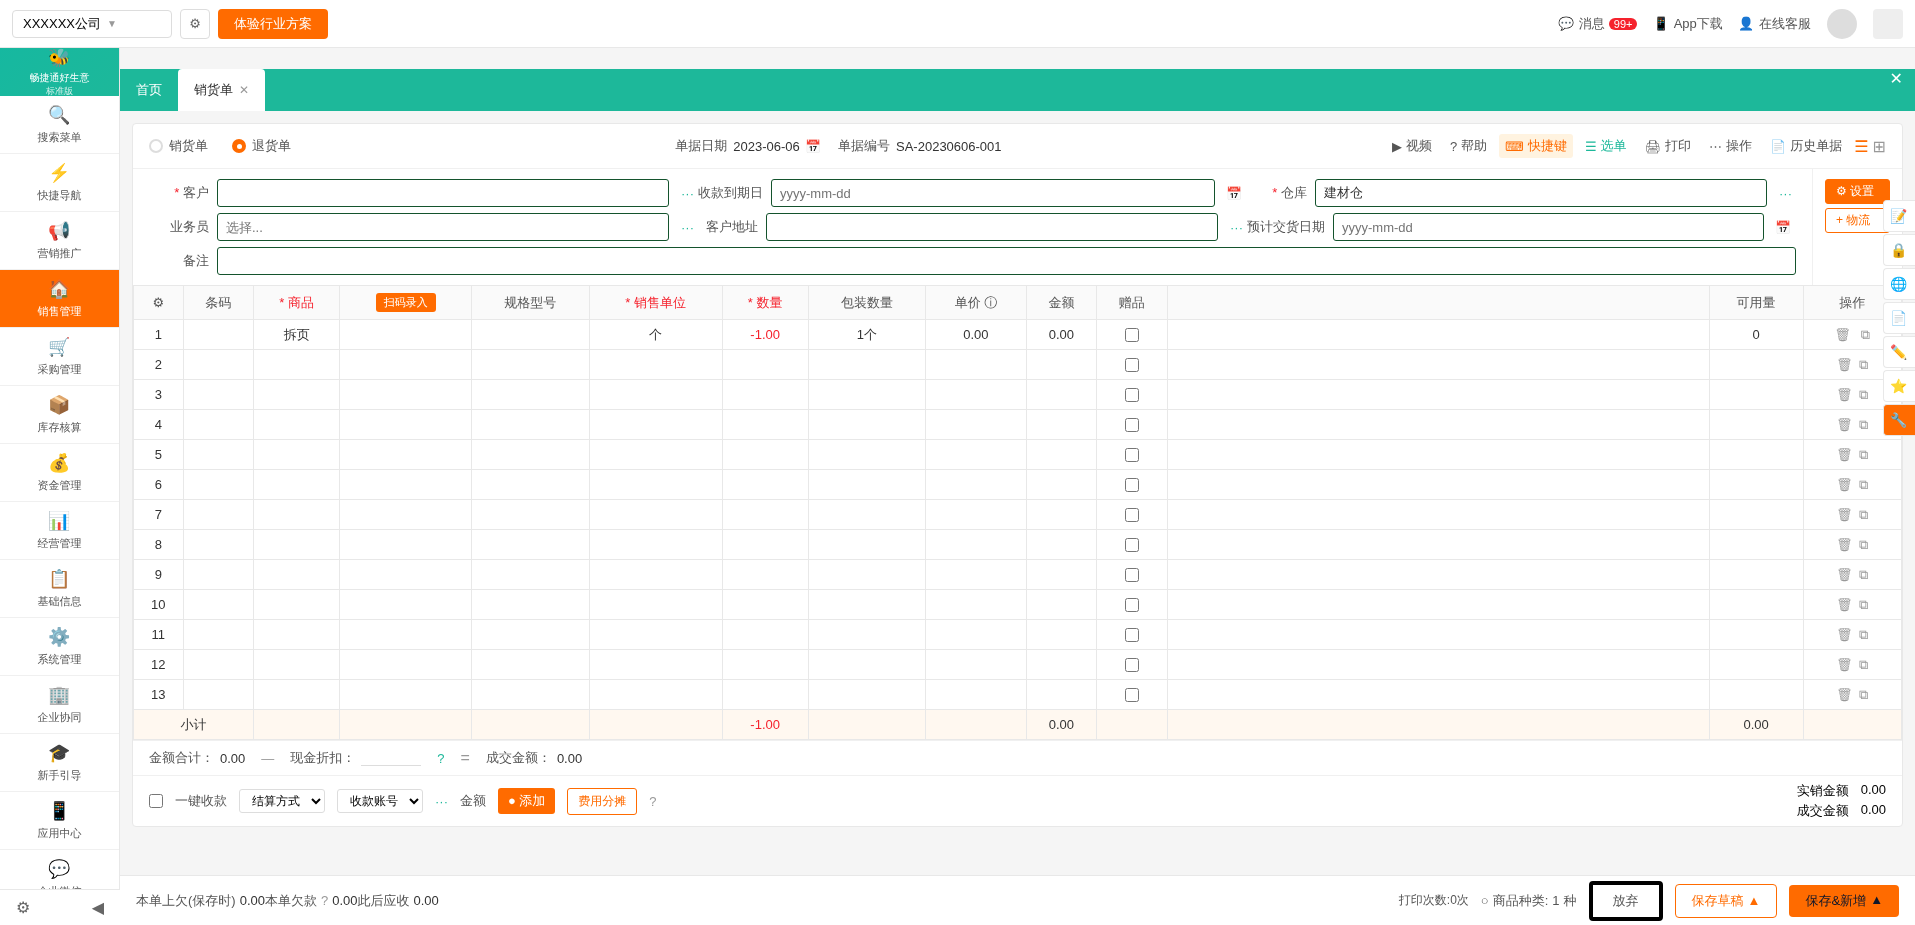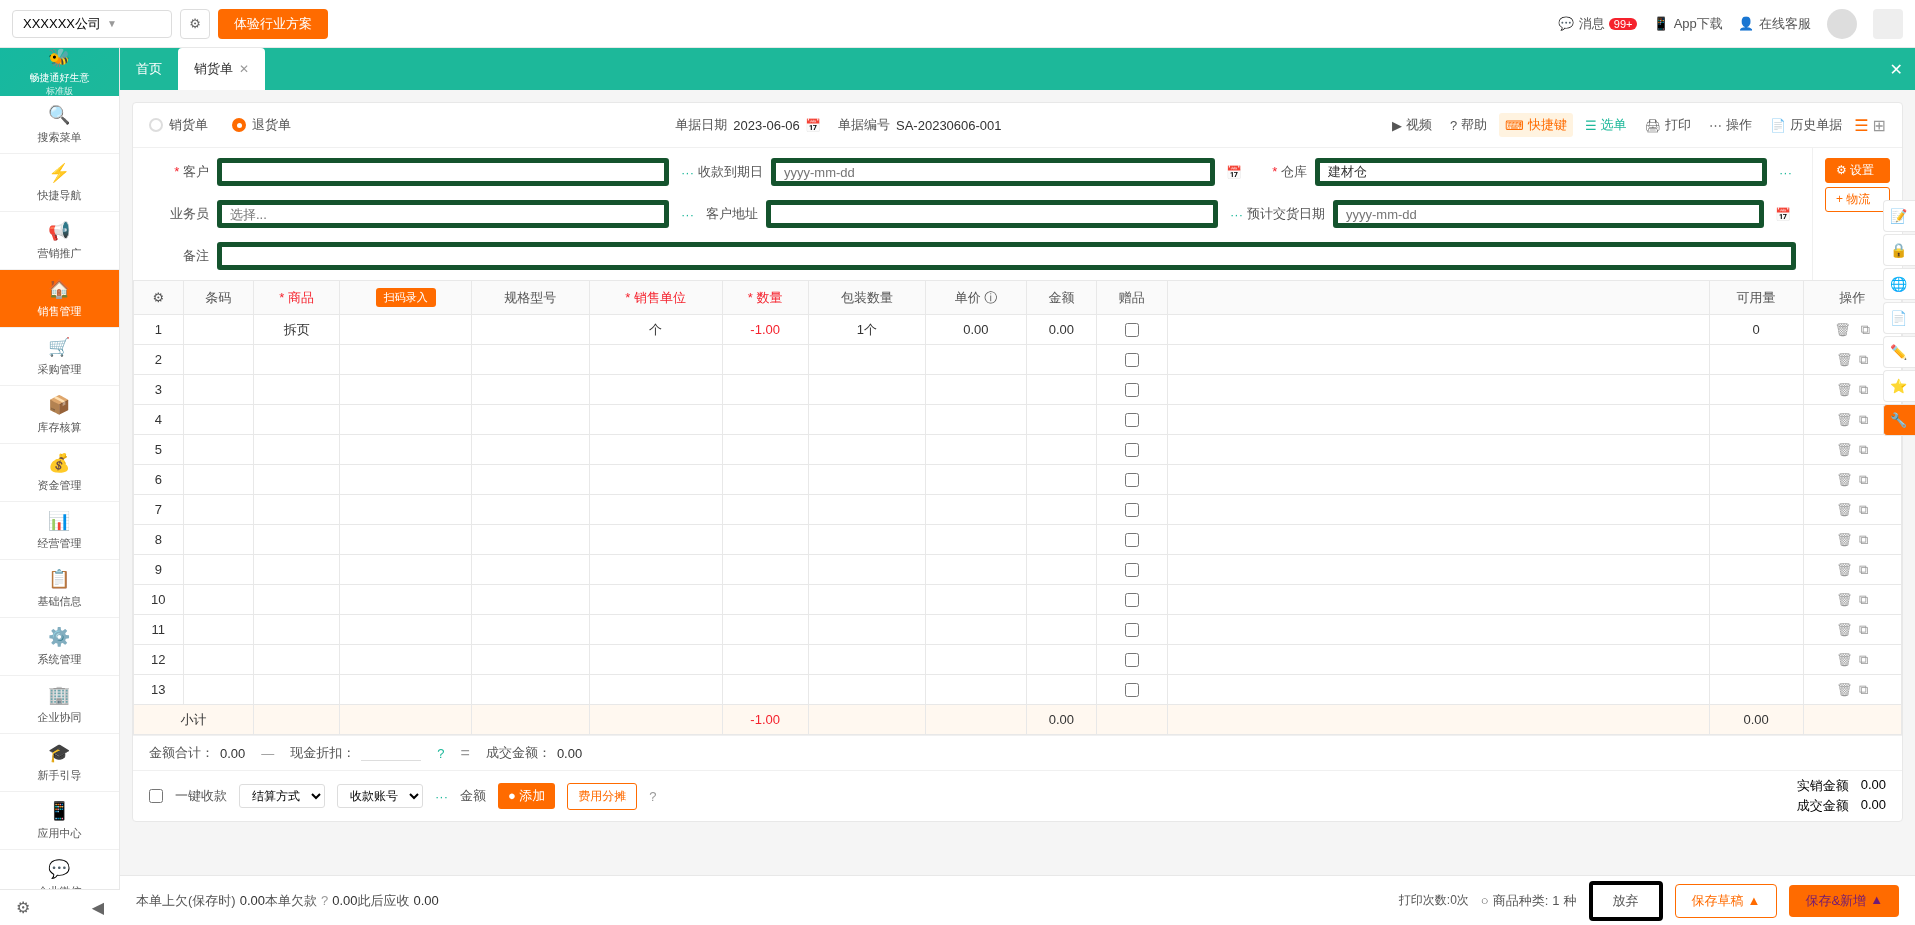--- a/index.html
+++ b/index.html
@@ -55,22 +55,22 @@
     }
     .sidebar-item.active { background: #ff6b00; color: #fff; }
     .sidebar-item .s-icon { font-size: 18px; }
     .sidebar-item .s-label { font-size: 11px; text-align: center; }
 
     
     .content-area { flex: 1; display: flex; flex-direction: column; overflow: hidden; }
 
     
     .tab-bar {
-      height: 42px; background: #1db89a; display: flex; align-items: center;
-      padding: 0 0 0 0; flex-shrink: 0;
+      height: 42px; background: #1db89a; display: flex; 
+      padding: 0 0 0 0; flex-shrink: 0; margin-top: 21px;
     }
     .tab-item {
       height: 42px; display: flex; align-items: center; padding: 0 16px;
       cursor: pointer; font-size: 13px; gap: 6px;
     }
     .tab-item.home { background: transparent; color: #fff; }
     .tab-item.active { background: #fff; color: #333; border-radius: 4px 4px 0 0; }
     .tab-close { color: #999; font-size: 12px; cursor: pointer; }
     .tab-bar-close { margin-left: auto; margin-right: 12px; color: #fff; cursor: pointer; font-size: 16px; }
 
@@ -101,32 +101,32 @@
     .doc-field { display: flex; align-items: center; gap: 6px; font-size: 13px; color: #555; }
     .doc-field .label { color: #555; }
     .doc-field .value { color: #333; font-weight: 500; }
     .doc-field .cal-icon { color: #1db89a; cursor: pointer; }
     .toolbar-btn {
       display: flex; align-items: center; gap: 4px; cursor: pointer;
       padding: 3px 6px; border-radius: 3px; font-size: 12px; color: #555;
     }
 
     
-    .fields-section { padding: 10px 16px; display: flex; flex-direction: column; gap: 14px; }
+    .fields-section { padding: 10px 16px; display: flex; flex-direction: column; gap: 6px; }
     .fields-row { display: flex; align-items: center; gap: 0; }
     .field-group {
       display: flex; align-items: center; gap: 8px; flex: 1;
     }
     .field-label {
       font-size: 13px; color: #555; white-space: nowrap;
       min-width: 60px; text-align: right;
     }
     .field-label.required::before { content: '* '; color: #f5222d; }
     .field-input {
-      flex: 1; border: 5px solid #14532d; border-radius: 3px;
+      flex: 1; border: 1px solid #14532d; border-radius: 3px;
       padding: 4px 8px; font-size: 13px; color: #333;
       outline: none; background: #fff; height: 28px;
     }
     .field-input.placeholder { color: #bbb; }
     .field-dots { color: #1db89a; cursor: pointer; padding: 0 4px; }
     .field-cal { color: #1db89a; cursor: pointer; padding: 0 4px; }
     .action-btn {
       border: 1px solid #ff6b00; color: #ff6b00; background: #fff;
       border-radius: 3px; padding: 3px 10px; cursor: pointer; font-size: 12px;
       display: flex; align-items: center; gap: 4px; white-space: nowrap;
@@ -202,21 +202,21 @@
     .discard-btn {
       border: 4px solid #000000; background: #fff; color: #555;
       border-radius: 4px; padding: 7px 20px; cursor: pointer; font-size: 13px;
     }
     .save-draft-btn {
       border: 1px solid #ff6b00; background: #fff; color: #ff6b00;
       border-radius: 4px; padding: 7px 16px; cursor: pointer; font-size: 13px;
       display: flex; align-items: center; gap: 4px;
     }
     .save-new-btn {
-      background: #ff6b00; color: #701a75; border: none;
+      background: #ff6b00; color: #0f172a; border: none;
       border-radius: 4px; padding: 7px 16px; cursor: pointer; font-size: 13px;
       display: flex; align-items: flex-start; gap: 4px;
     }
 
     
     .right-float {
       position: fixed; right: 0; top: 200px;
       display: flex; flex-direction: column; gap: 2px; z-index: 100;
     }
     .float-btn {

